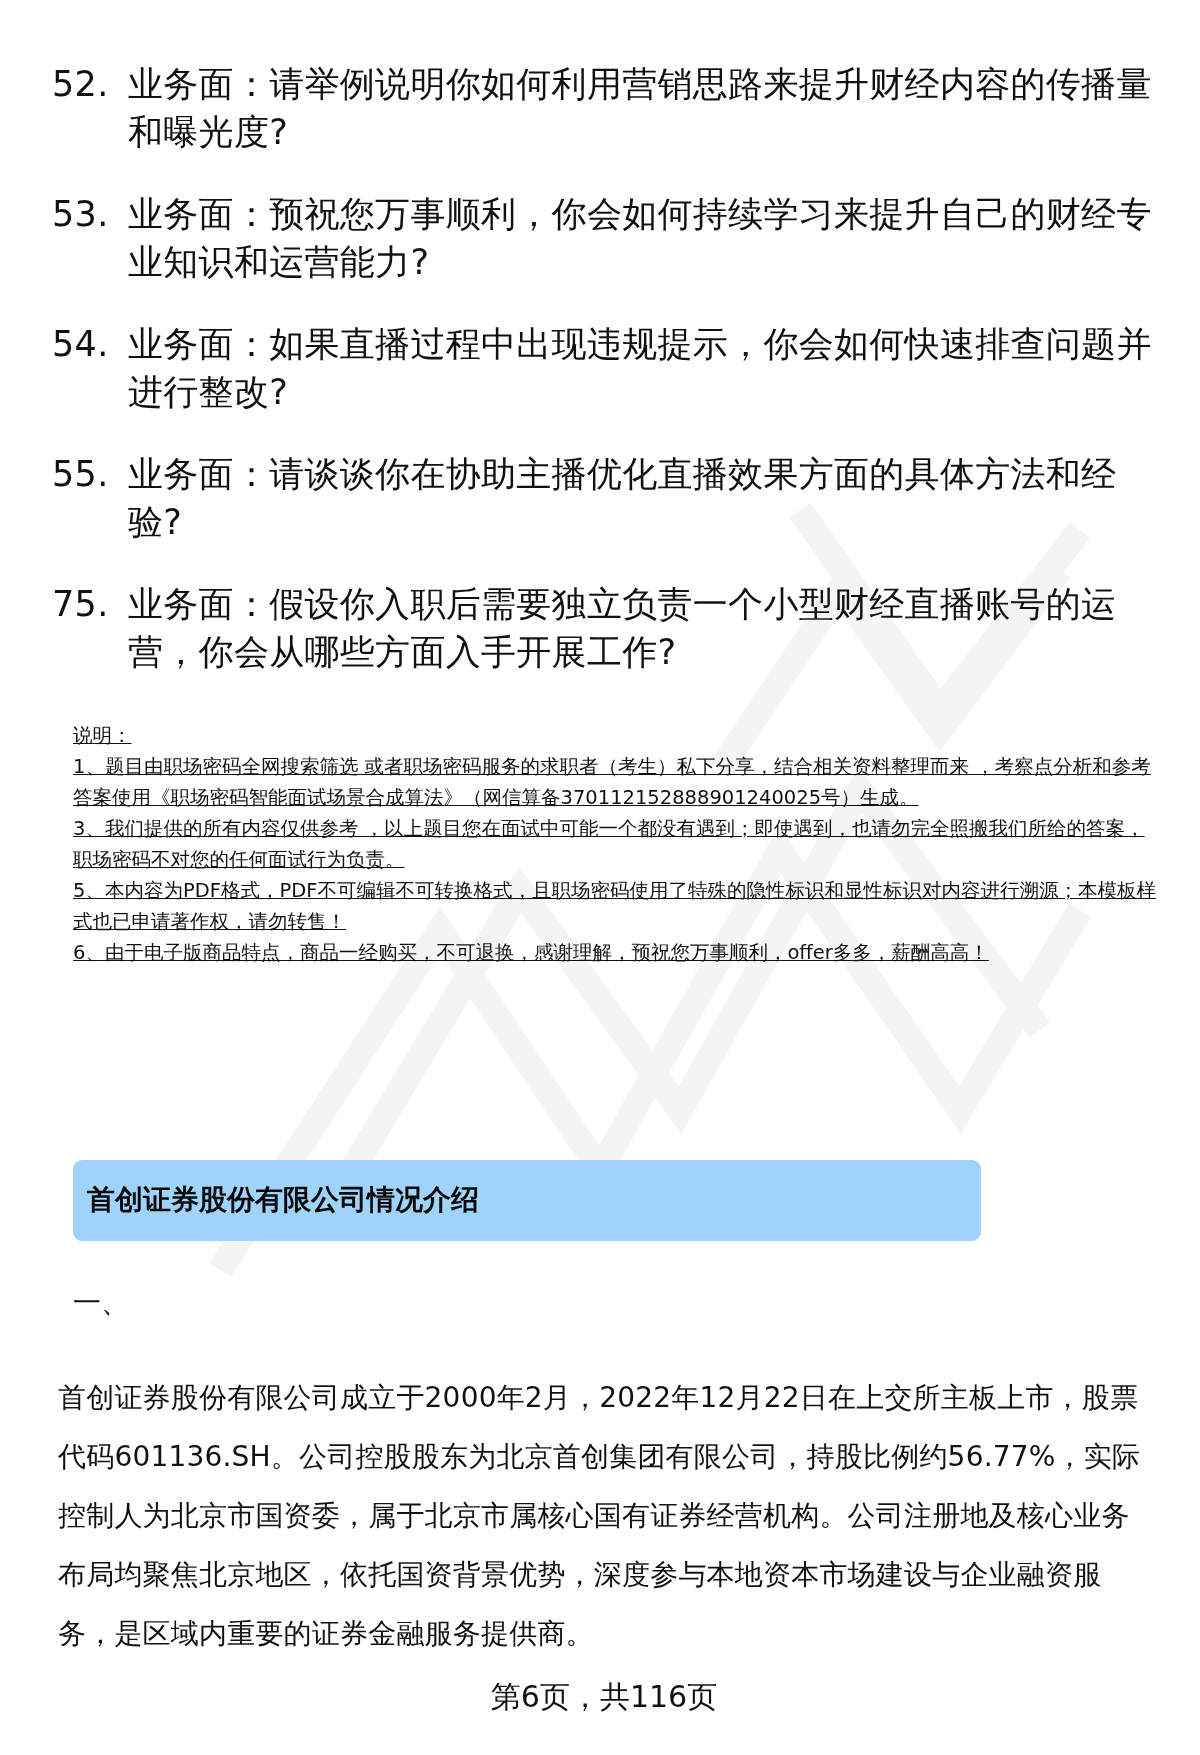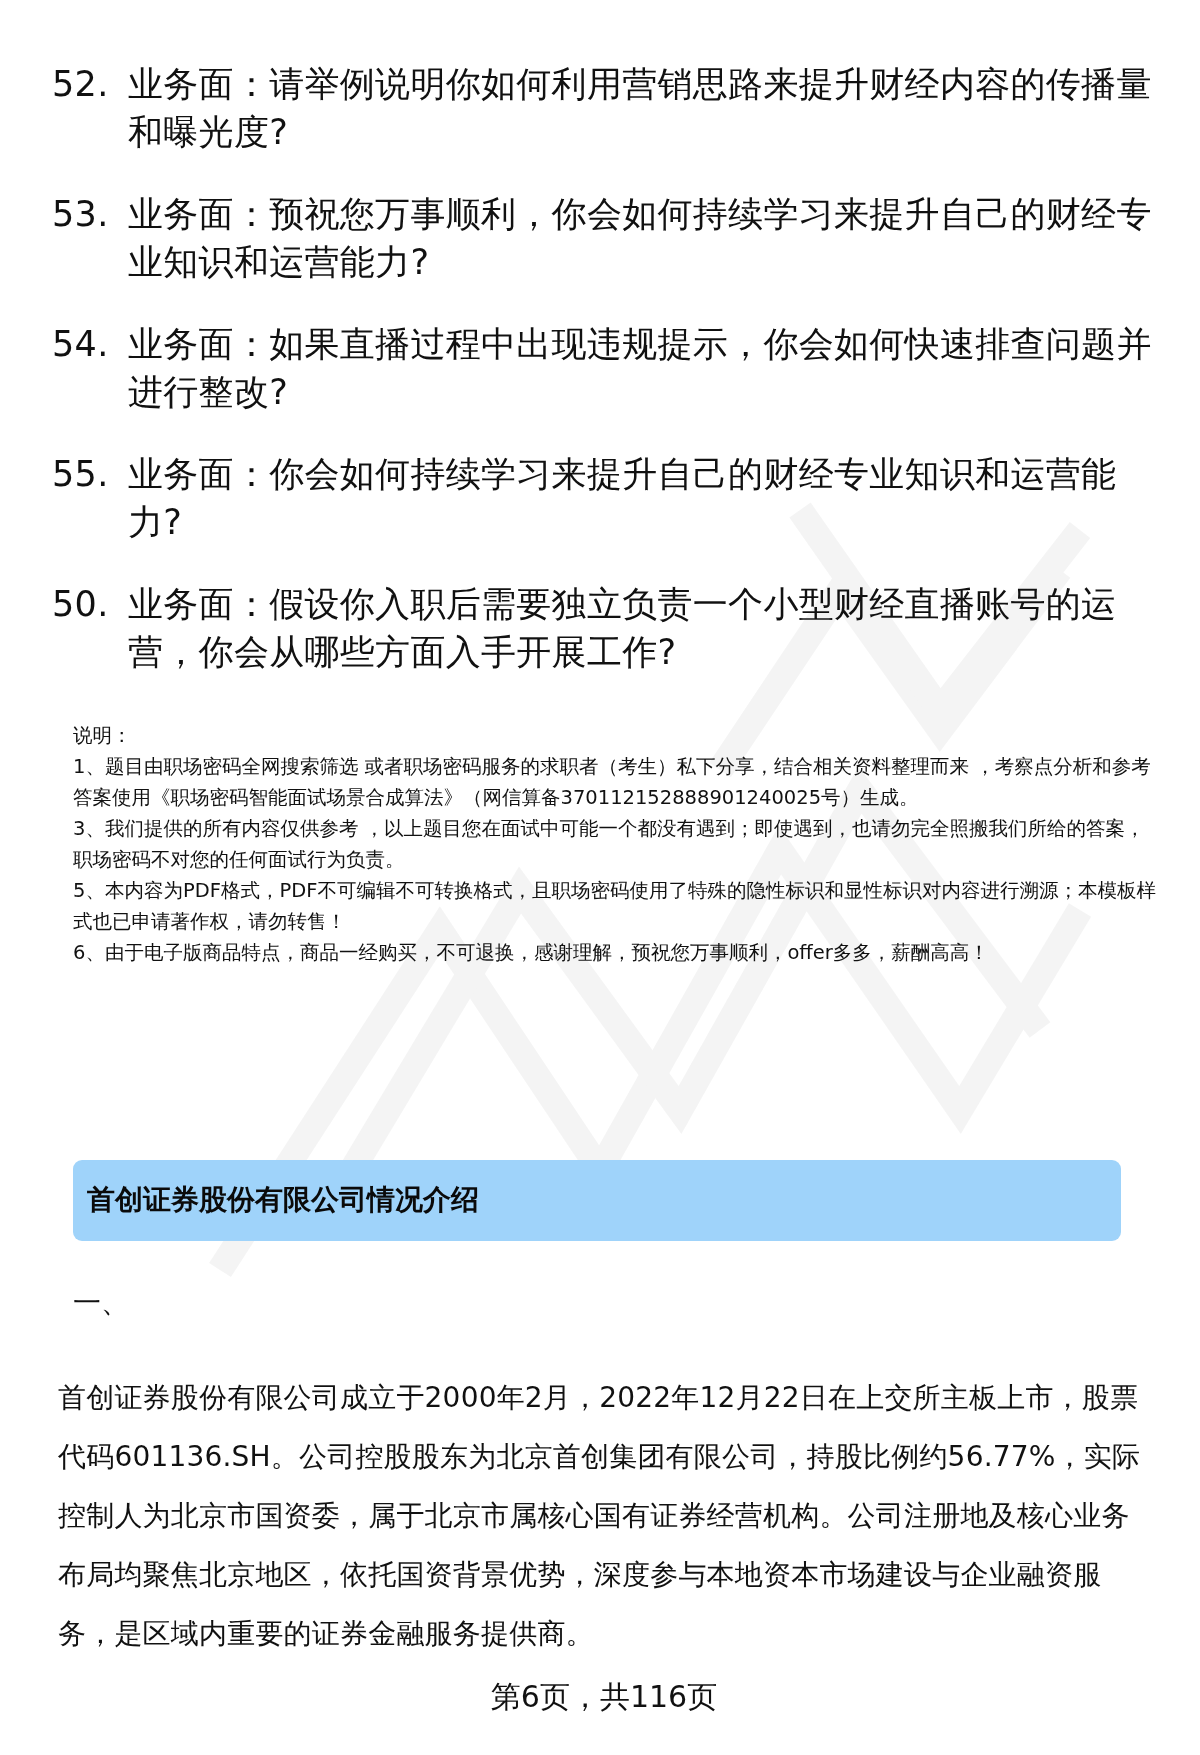--- a/index.html
+++ b/index.html
@@ -14,25 +14,25 @@
     .questions { position: absolute; left: 52px; top: 60px; width: 1100px; }
     .q {
       display: flex; font-size: 35px; line-height: 48px; margin-bottom: 34px;
       letter-spacing: 0.3px;
       justify-content: flex-end;
     }
     .q .num { width: 76px; flex: none; }
     .q .txt { flex: 1; }
     .notes {
       position: absolute; left: 73px; top: 720px; width: 1090px;
-      font-size: 19.5px; line-height: 31px; color: #111;
+      font-size: 19.5px; line-height: 31px; color: #111; text-decoration: underline;
     }
     .notes p { margin: 0; }
     .section-box {
-      position: absolute; left: 73px; top: 1160px; width: 1048px; height: 81px;
+      position: absolute; left: 73px; top: 1160px; width: 908px; height: 81px;
       background: #9fd3fa; border-radius: 9px;
     }
     .section-title {
       position: absolute; left: 14px; top: 20px; font-size: 28px; font-weight: bold;
       line-height: 40px; color: #0a0a0a;
     }
     .sub-heading {
       position: absolute; left: 73px; top: 1283px; font-size: 28px; line-height: 40px;
     }
     .body-text {
@@ -64,24 +64,24 @@
   <div class="q">
     <span class="num">53.</span>
     <span class="txt">业务面：预祝您万事顺利，你会如何持续学习来提升自己的财经专业知识和运营能力?</span>
   </div>
   <div class="q">
     <span class="num">54.</span>
     <span class="txt">业务面：如果直播过程中出现违规提示，你会如何快速排查问题并进行整改?</span>
   </div>
   <div class="q">
     <span class="num">55.</span>
-    <span class="txt">业务面：你会如何持续学习来提升自己的财经专业知识和运营能力?</span>
+    <span class="txt">业务面：请谈谈你在协助主播优化直播效果方面的具体方法和经验?</span>
   </div>
   <div class="q">
-    <span class="num">50.</span>
+    <span class="num">75.</span>
     <span class="txt">业务面：假设你入职后需要独立负责一个小型财经直播账号的运营，你会从哪些方面入手开展工作?</span>
   </div>
 </div>
 
 <div class="notes">
   <p>说明：</p>
   <p>1、题目由职场密码全网搜索筛选 或者职场密码服务的求职者（考生）私下分享，结合相关资料整理而来 ，考察点分析和参考答案使用《职场密码智能面试场景合成算法》（网信算备370112152888901240025号）生成。</p>
   <p>3、我们提供的所有内容仅供参考 ，以上题目您在面试中可能一个都没有遇到；即使遇到，也请勿完全照搬我们所给的答案，职场密码不对您的任何面试行为负责。</p>
   <p>5、本内容为PDF格式，PDF不可编辑不可转换格式，且职场密码使用了特殊的隐性标识和显性标识对内容进行溯源；本模板样式也已申请著作权，请勿转售！</p>
   <p>6、由于电子版商品特点，商品一经购买，不可退换，感谢理解，预祝您万事顺利，offer多多，薪酬高高！</p>

